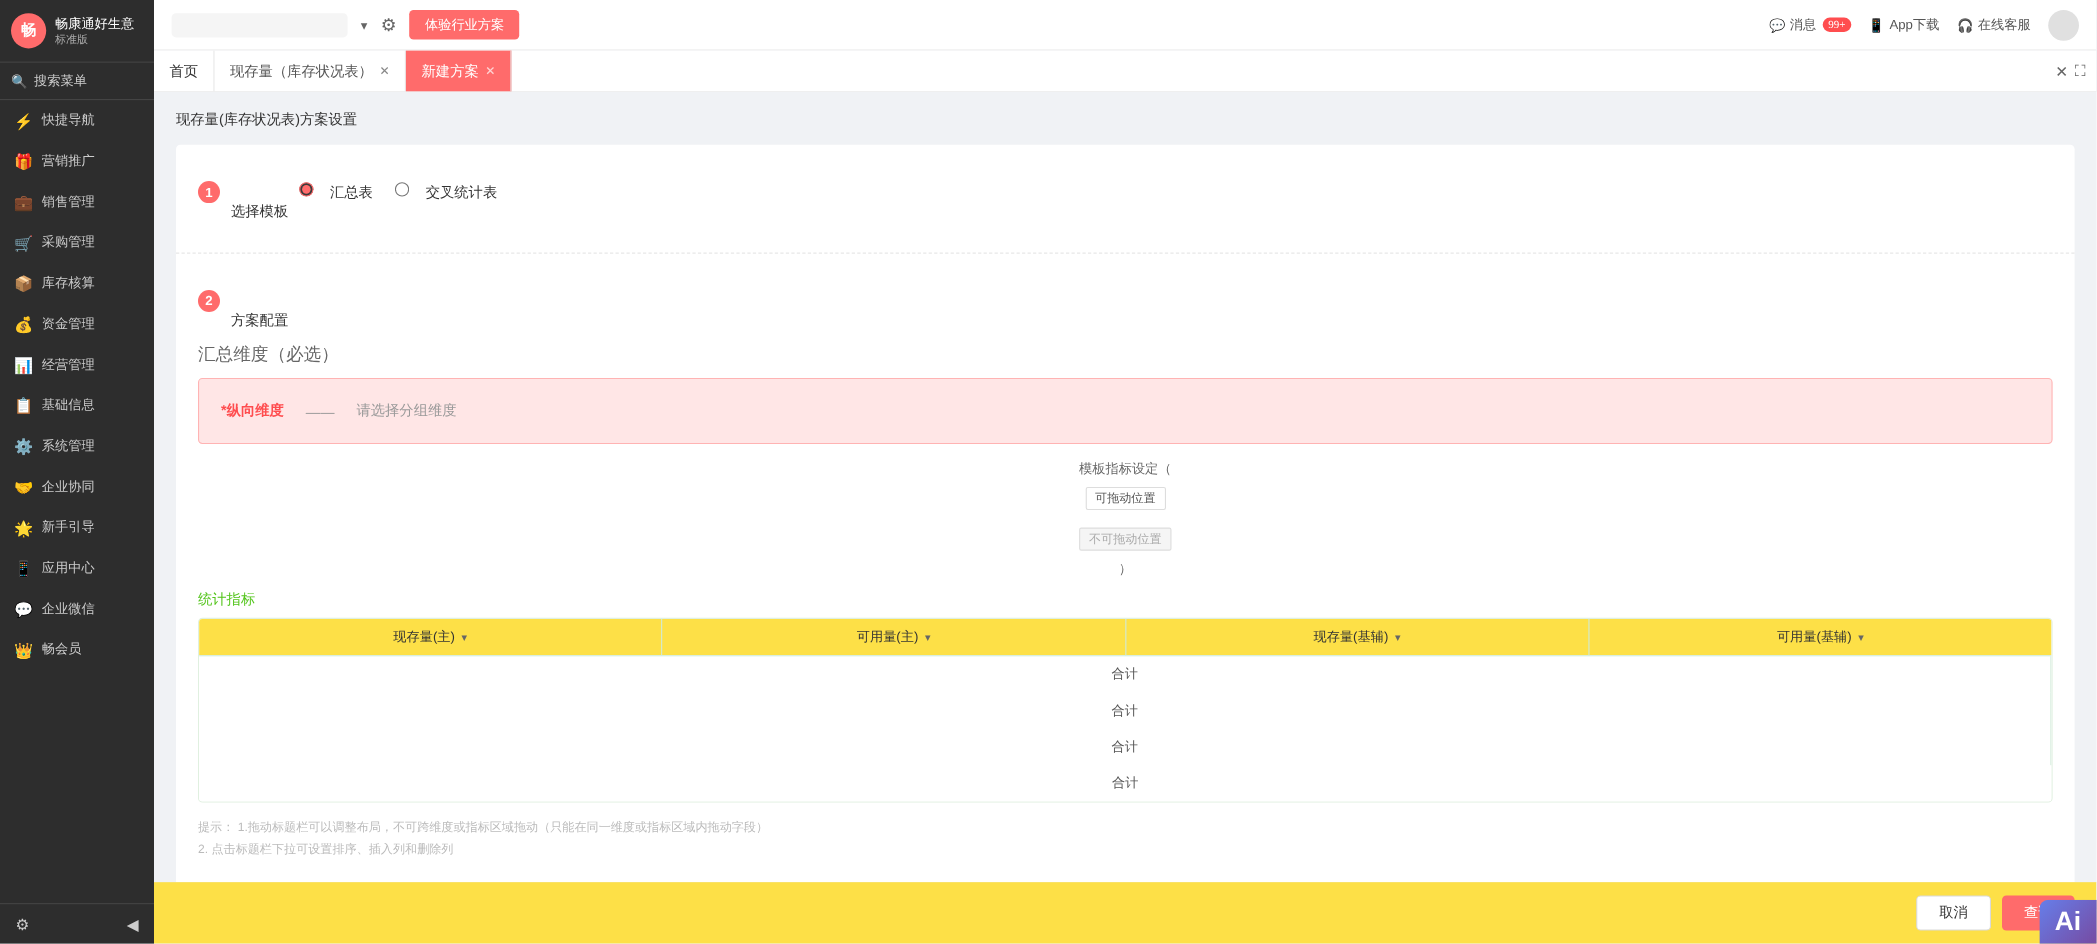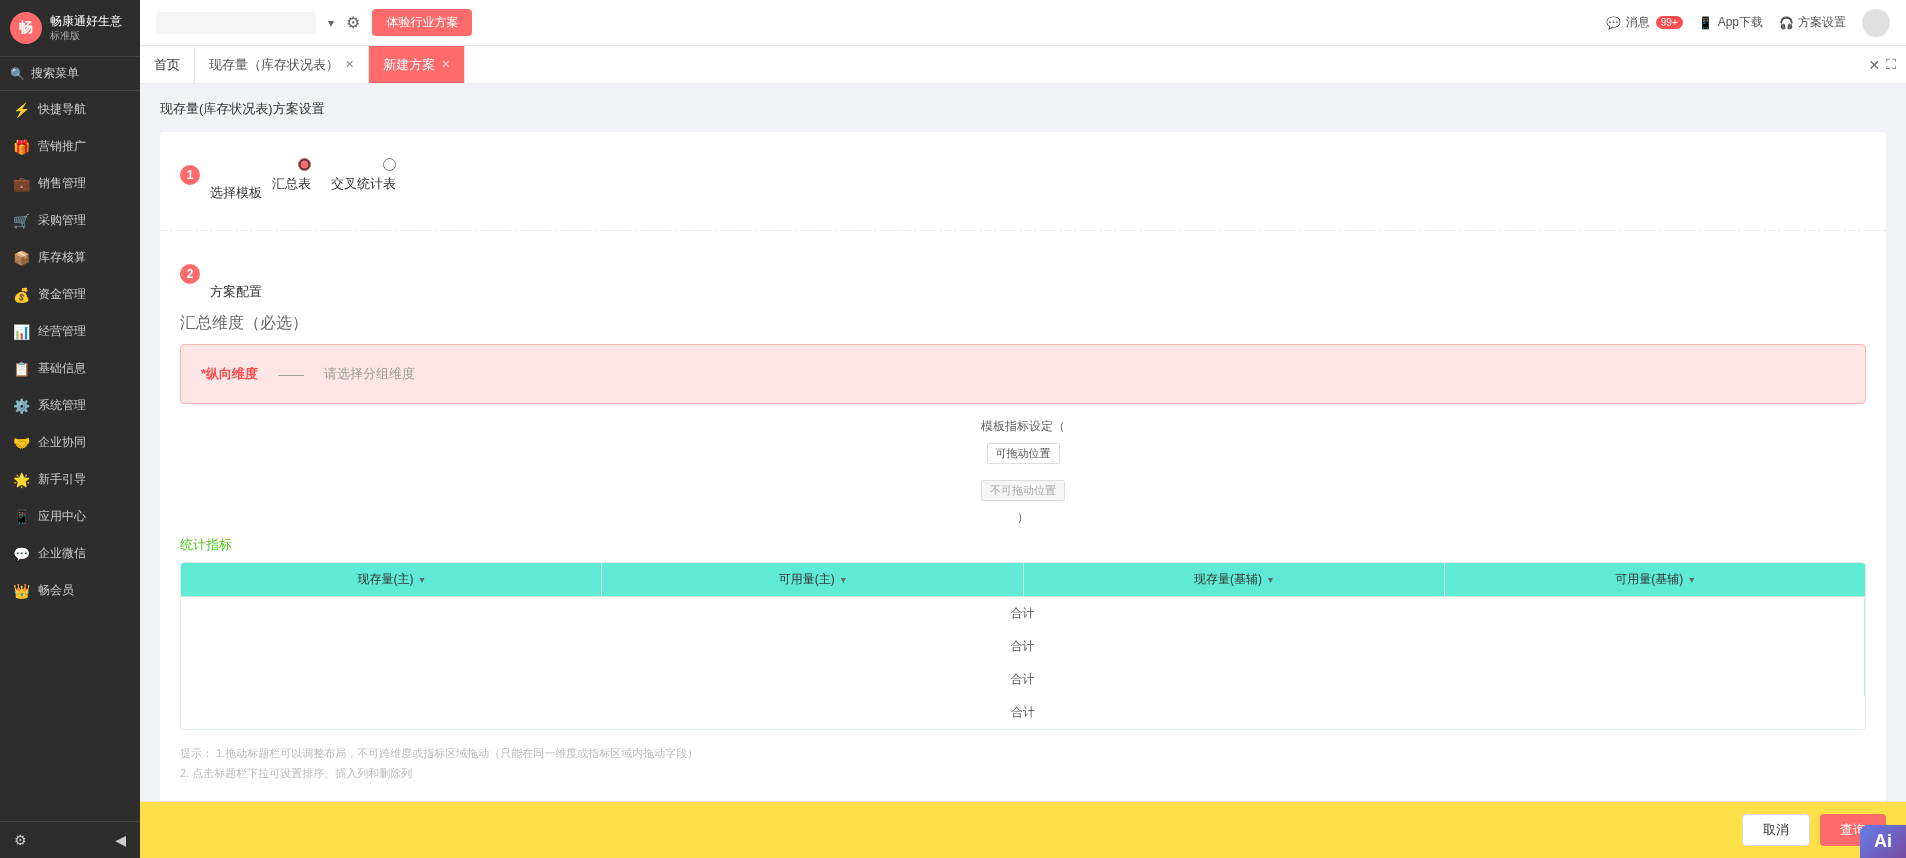--- a/index.html
+++ b/index.html
@@ -90,21 +90,21 @@
       background: none; border: none; color: #666; cursor: pointer; font-size: 16px;
     }
     .trial-btn {
       background: #ff6b6b; color: #fff; border: none;
       padding: 5px 14px; border-radius: 4px; font-size: 12px; cursor: pointer;
     }
     .top-header-right { display: flex; align-items: center; gap: 16px; }
     .header-action { display: flex; align-items: center; gap: 4px; color: #555; font-size: 12px; cursor: pointer; }
     .badge {
       background: #ff4d4f; color: #fff; border-radius: 8px;
-      padding: 1px 5px; font-size: 10px; margin-left: 2px;
+      padding: 1px 5px; font-size: 10px; margin-left: 2px; font-family: Liberation Serif, serif;
     }
     .user-avatar {
       width: 28px; height: 28px; background: #e0e0e0; border-radius: 50%;
       display: flex; align-items: center; justify-content: center; font-size: 11px; color: #666;
     }
 
     
     .tabs-bar {
       background: #fff;
       display: flex;
@@ -161,21 +161,21 @@
     .step-header {
       display: flex; align-items: center; gap: 10px; margin-bottom: 12px;
     }
     .step-num {
       width: 20px; height: 20px; background: #ff6b6b; color: #fff;
       border-radius: 50%; display: flex; align-items: center; justify-content: center;
       font-size: 12px; font-weight: bold; flex-shrink: 0;
     }
     .step-title { font-size: 13px; color: #333; font-weight: 500; margin-top: 36px; }
     .radio-group { display: flex; align-items: center; gap: 20px; }
-    .radio-label { display: flex; align-items: flex-end; gap: 4px; font-size: 13px; color: #333; cursor: pointer; flex-direction: column; }
+    .radio-label { display: flex; align-items: flex-start; gap: 15px; font-size: 13px; color: #333; cursor: pointer; }
     .radio-input { accent-color: #ff6b6b; cursor: pointer; }
 
     
     .config-label { font-size: 16px; color: #666; margin-bottom: 10px; }
     .dimension-area {
       background: #ffe6e6;
       border: 1px solid #ffb3b3;
       border-radius: 4px;
       padding: 20px;
       display: flex;
@@ -201,21 +201,21 @@
 
     .stats-table {
       border: 1px solid #e0f0e0;
       border-radius: 4px;
       overflow: hidden;
       width: auto;
       min-width: 580px;
     }
     .stats-table-header {
       display: flex;
-      background: #5eead4;
+      background: #fde047;
     }
     .stats-col {
       flex: 1;
       padding: 8px 12px;
       display: flex; align-items: center; justify-content: center;
       gap: 6px;
       border-right: 1px solid #d0ead8;
       font-size: 12px; color: #333;
     }
     .stats-col:last-child { border-right: none; }
@@ -264,21 +264,21 @@
     }
 
     
     .ai-badge {
       position: fixed;
       bottom: 0;
       right: 0;
       background: linear-gradient(135deg, #667eea, #764ba2);
       color: #fff;
       padding: 6px 14px;
-      font-size: 18px;
+      font-size: 24px;
       font-weight: bold;
       border-radius: 8px 0 0 0;
     }
   </style>
 </head>
 <body>
 
 <div class="sidebar">
   <div class="sidebar-logo">
     <div class="sidebar-logo-icon">
@@ -377,21 +377,21 @@
         <span>💬</span>
         <span>消息</span>
         <span class="badge">99+</span>
       </div>
       <div class="header-action">
         <span>📱</span>
         <span>App下载</span>
       </div>
       <div class="header-action">
         <span>🎧</span>
-        <span>方案设置</span>
+        <span>在线客服</span>
       </div>
       <div class="user-avatar"></div>
     </div>
   </div>
 
   <div class="tabs-bar">
     <div class="tab-item home">
       <span>首页</span>
     </div>
     <div class="tab-item">

